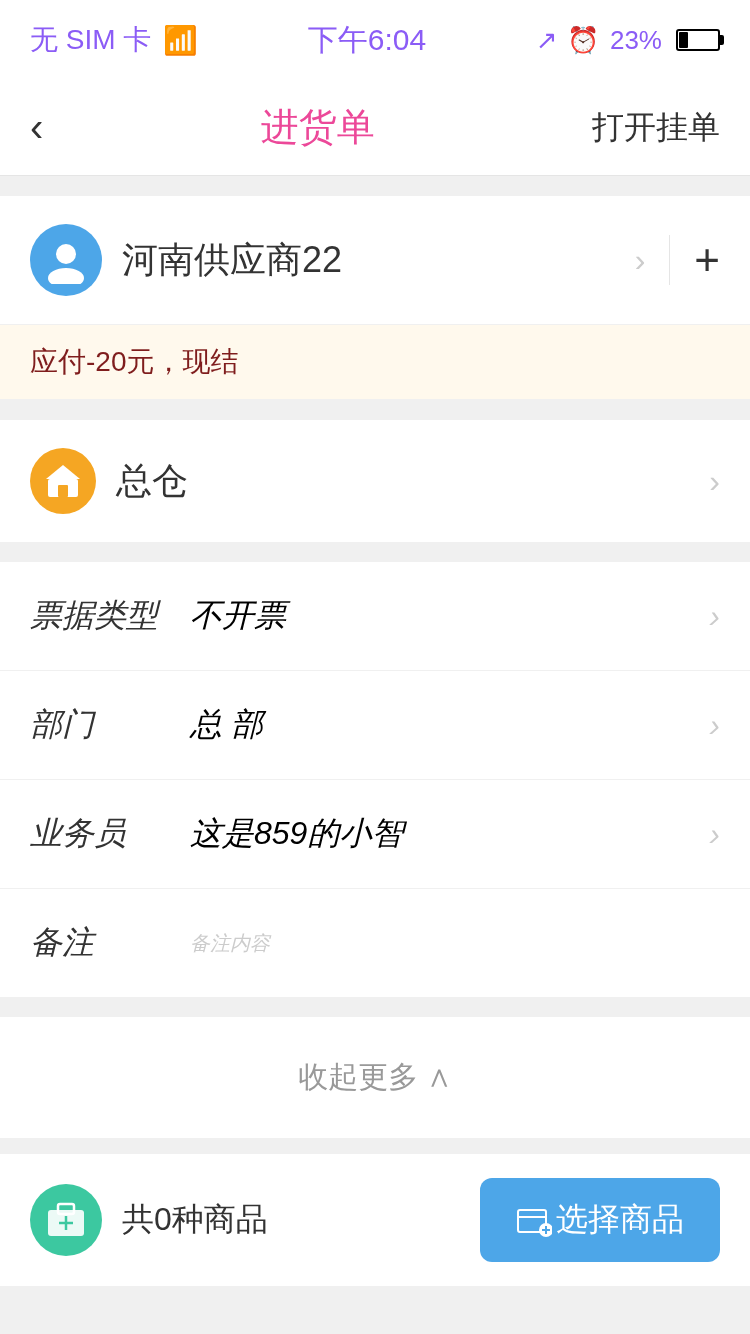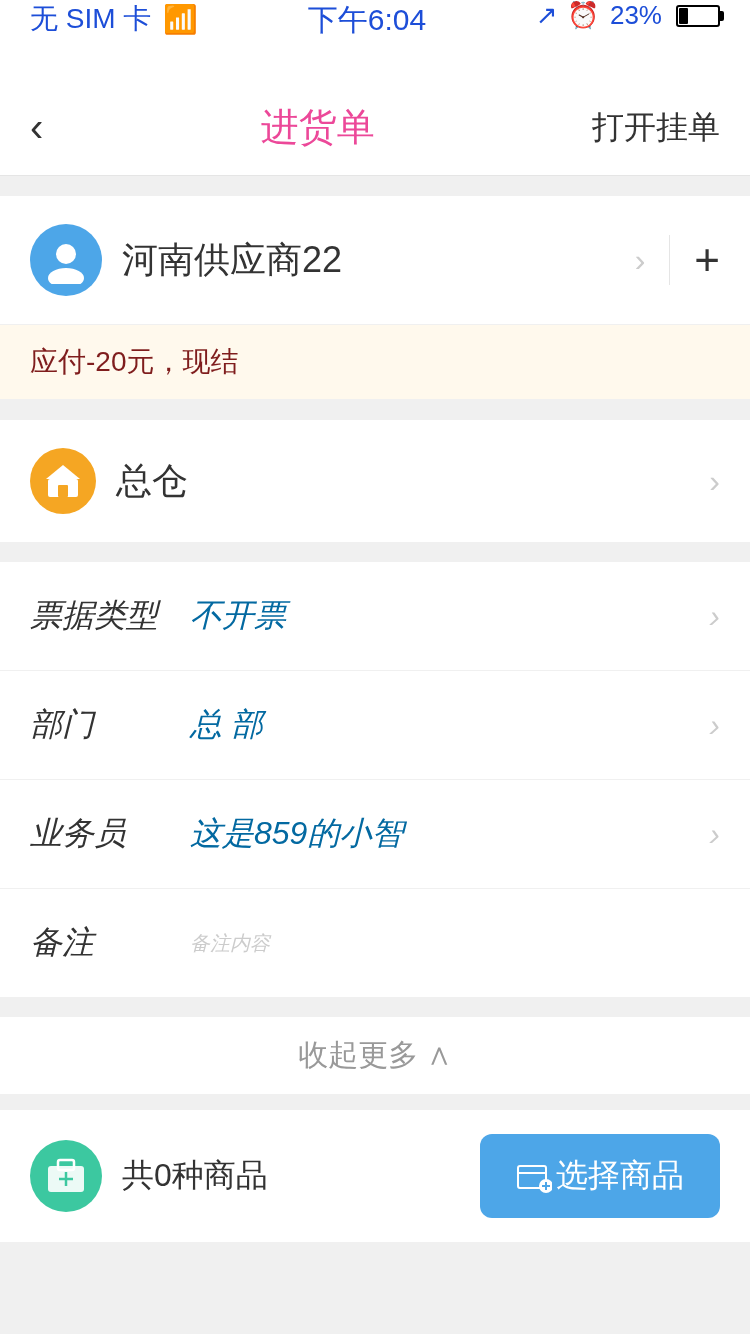--- a/index.html
+++ b/index.html
@@ -11,25 +11,25 @@
       background: #f0f0f0;
       font-size: 32px;
     }
 
     
     .status-bar {
       width: 100%;
       height: 80px;
       background: #fff;
       display: flex;
-      align-items: flex-start;
+      align-items: center;
       justify-content: space-between;
       padding: 0 30px;
       font-size: 28px;
-      color: #1d4ed8;
+      color: #8b5cf6;
     }
     .status-left { display: flex; align-items: center; gap: 12px; }
     .status-center { font-weight: 400; font-size: 30px; }
     .status-right { display: flex; align-items: center; gap: 10px; font-size: 26px; }
     .wifi-icon { font-size: 28px; }
     .battery-icon {
       display: inline-block;
       width: 44px;
       height: 22px;
       border: 2px solid #000;
@@ -194,21 +194,21 @@
     }
     .form-label {
       width: 160px;
       font-size: 32px;
       color: #333;
       flex-shrink: 0;
     }
     .form-value {
       flex: 1;
       font-size: 32px;
-      color: #0369a1;
+      color: #000000;
     }
     .form-placeholder {
       flex: 1;
       font-size: 20px;
       color: #ccc;
     }
     .form-arrow {
       font-size: 32px;
       color: #ccc;
       margin-left: 10px;
@@ -216,21 +216,21 @@
     .form-row:last-child {
       border-bottom: none;
     }
 
     
     .collapse-row {
       background: #fff;
       display: flex;
       align-items: center;
       justify-content: center;
-      padding: 18px;
+      padding: 40px;
       margin-top: 20px;
       cursor: pointer;
     }
     .collapse-text {
       font-size: 30px;
       color: #999;
     }
 
     
     .product-bar {

